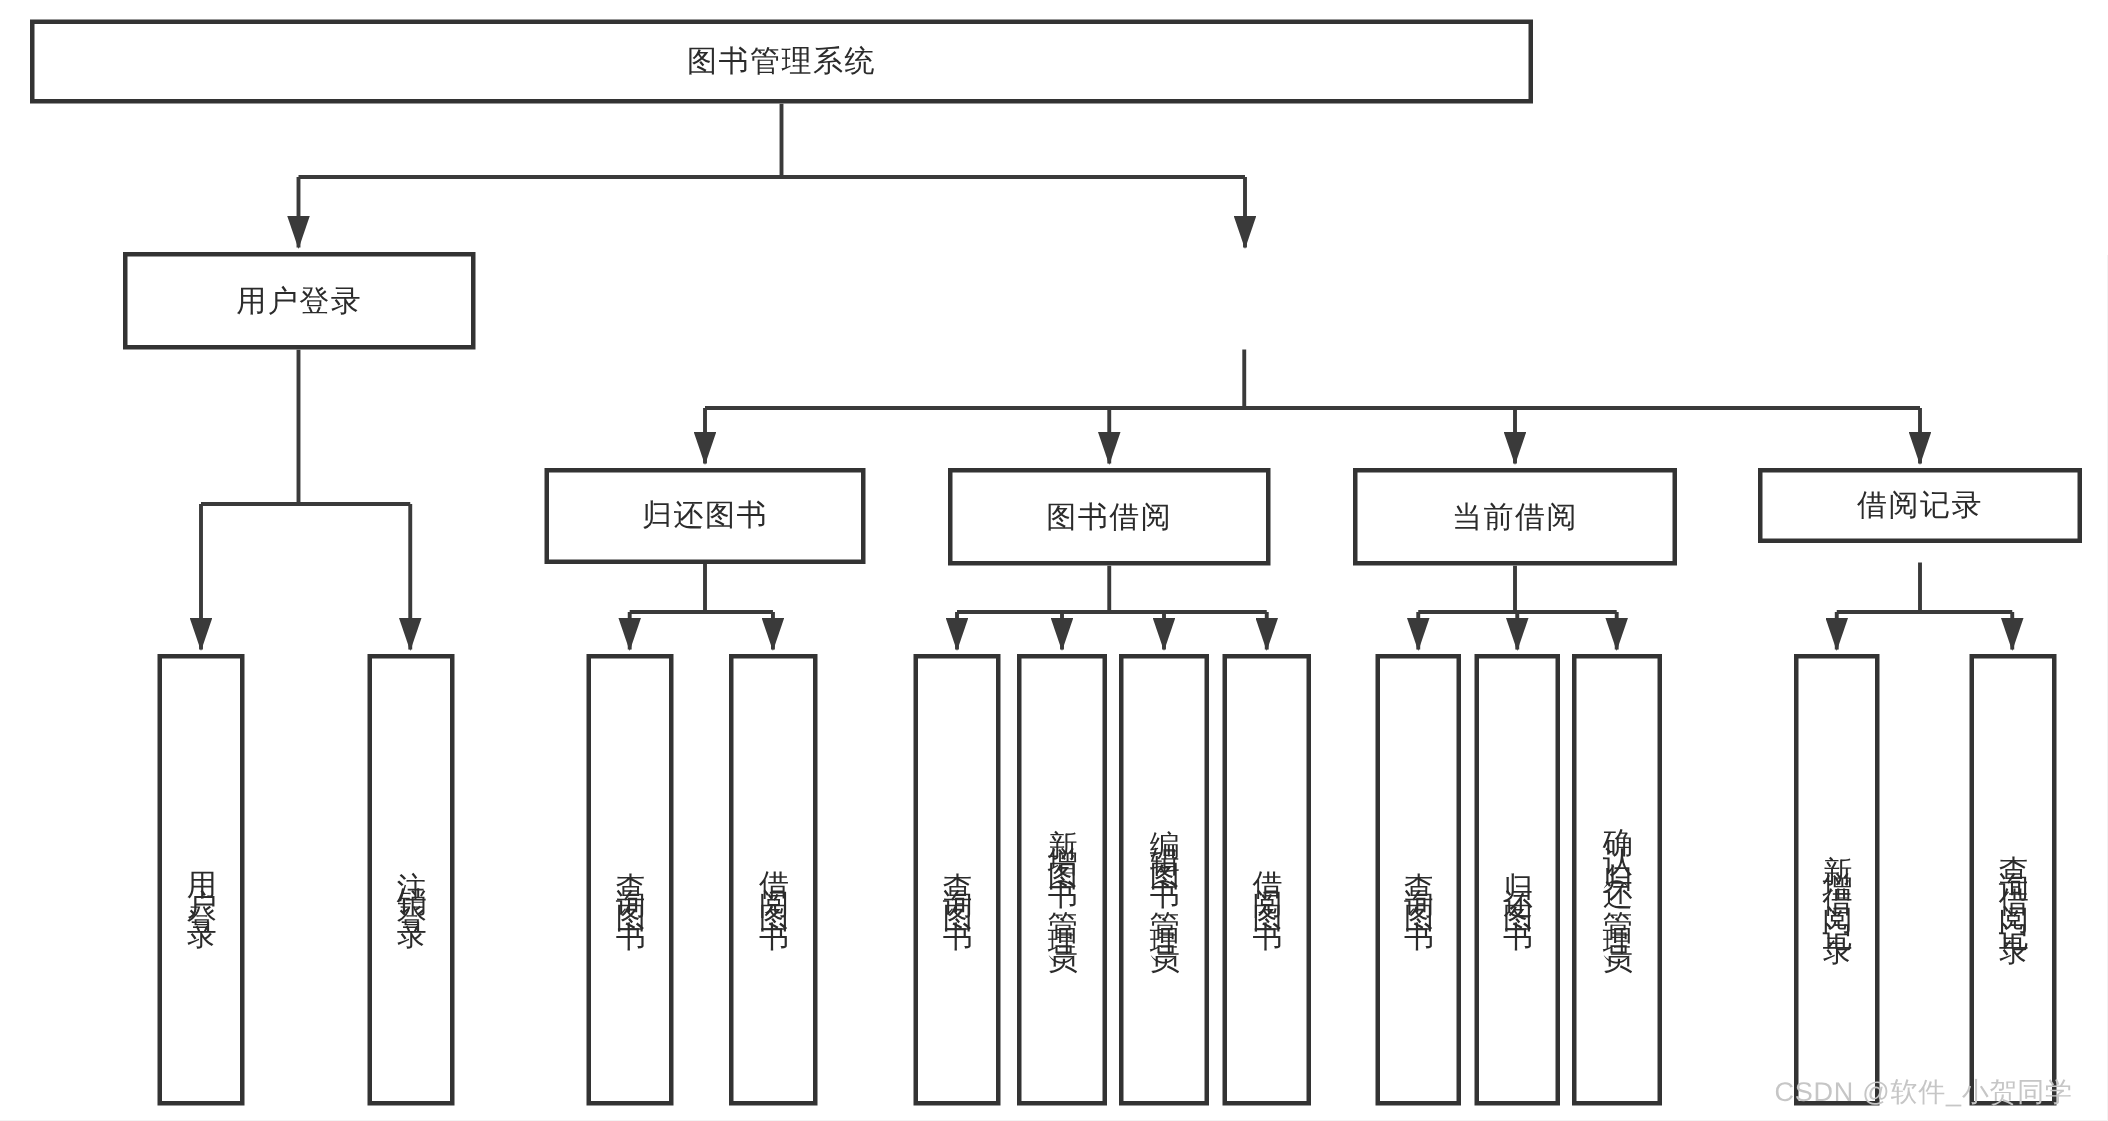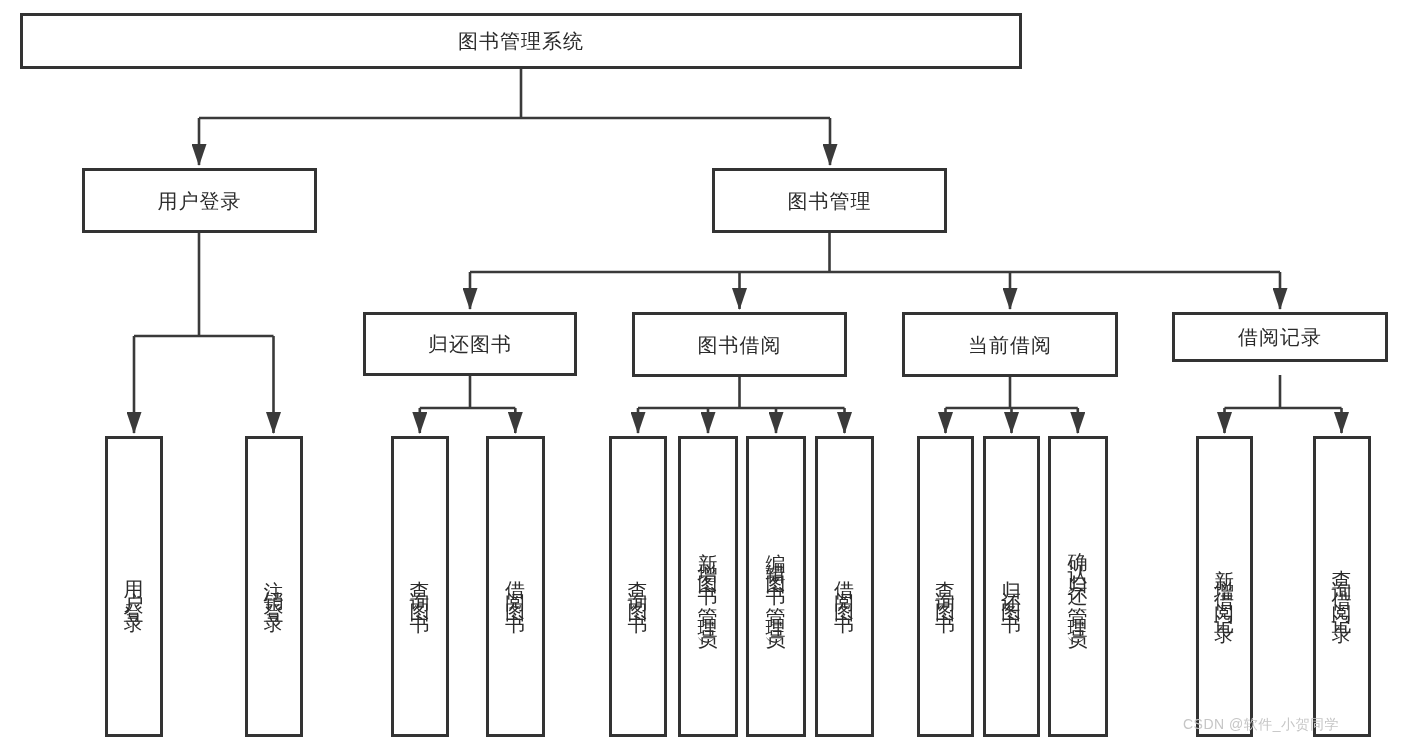--- a/index.html
+++ b/index.html
@@ -32,21 +32,21 @@
   .node-h{letter-spacing:1px;}
   .node-v{
     writing-mode:vertical-rl;
     text-orientation:mixed;
     letter-spacing:11px;
     font-size:20px;
   }
   .watermark{
     position:absolute;
     color:var(--wm);
-    font-size:14px;
+    font-size:18px;
     letter-spacing:0.5px;
     white-space:nowrap;
   }
 </style>
 </head>
 <body>
 
 <div class="canvas">
 
   <svg class="wires" width="1405" height="747" viewBox="0 0 1405 747">
@@ -93,21 +93,20 @@
 
     <path d="M1280 375 V408"></path>
     <path d="M1224.5 408 H1341.5"></path>
     <path d="M1224.5 408 V433" marker-end="url(#ah)"></path>
     <path d="M1341.5 408 V433" marker-end="url(#ah)"></path>
   </svg>
 
   <div class="node node-h" style="left:20px;top:13px;width:1002px;height:56px">图书管理系统</div>
 
   <div class="node node-h" style="left:82px;top:168px;width:235px;height:65px">用户登录</div>
-  <div class="node node-h" style="left:712px;top:168px;width:235px;height:65px">图书管理</div>
 
   <div class="node node-h" style="left:363px;top:312px;width:214px;height:64px">归还图书</div>
   <div class="node node-h" style="left:632px;top:312px;width:215px;height:65px">图书借阅</div>
   <div class="node node-h" style="left:902px;top:312px;width:216px;height:65px">当前借阅</div>
   <div class="node node-h" style="left:1172px;top:312px;width:216px;height:50px">借阅记录</div>
 
   <div class="node node-v" style="left:105px;top:436px;width:58px;height:301px">用户登录</div>
   <div class="node node-v" style="left:245px;top:436px;width:58px;height:301px">注销登录</div>
 
   <div class="node node-v" style="left:391px;top:436px;width:58px;height:301px">查询图书</div>

